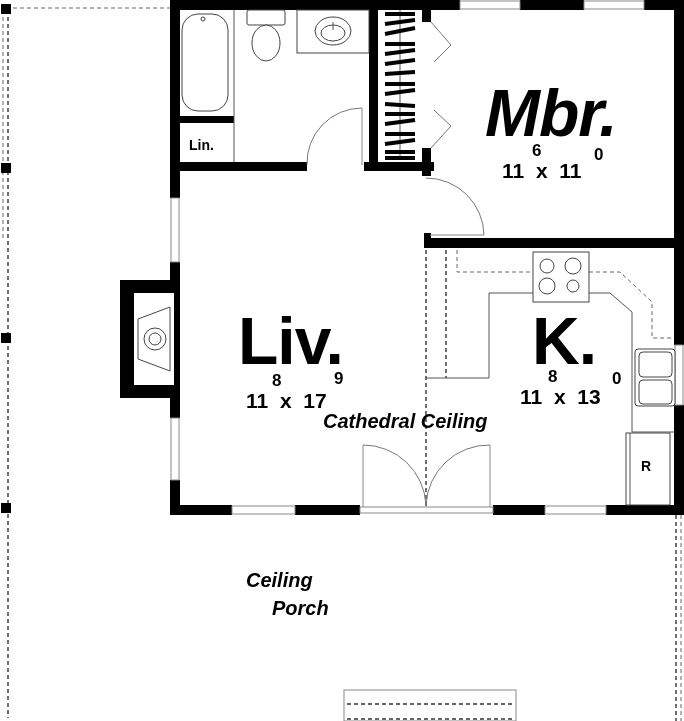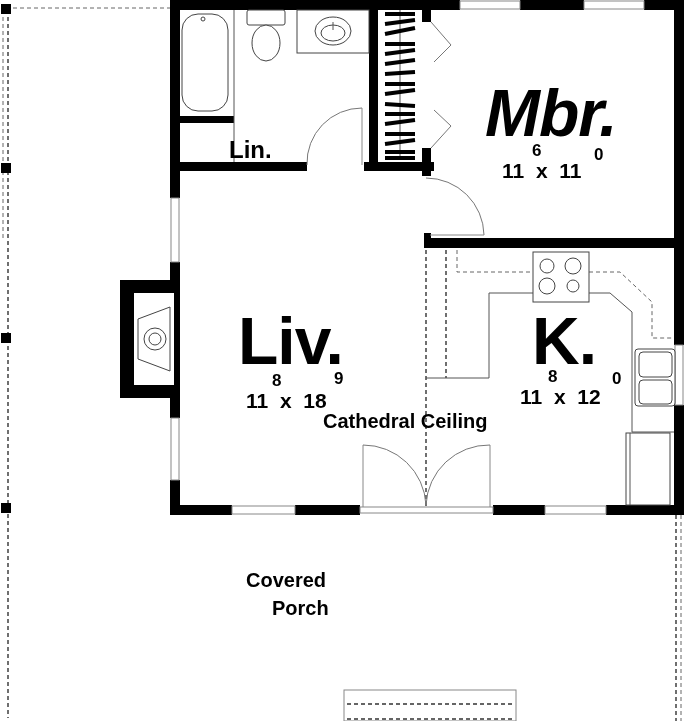--- a/index.html
+++ b/index.html
@@ -9,22 +9,22 @@
     .thin { fill: none; stroke: #555555; stroke-width: 1; }
     .fixture { fill: #ffffff; stroke: #444444; stroke-width: 1; }
     .dash { fill: none; stroke: #333333; stroke-width: 1.4; stroke-dasharray: 4 3; }
     .dash-light { fill: none; stroke: #666666; stroke-width: 1; stroke-dasharray: 4 3; }
     .window { fill: #ffffff; stroke: #888888; stroke-width: 1; }
     .swing { fill: none; stroke: #777777; stroke-width: 1; }
     .lbl { position: absolute; font-family: "Liberation Sans", sans-serif; color: #000; white-space: nowrap; line-height: 1; }
     .big { font-weight: bold; font-size: 66px; letter-spacing: -1px; }
     .dim { font-weight: bold; font-size: 21px; }
     .sup { font-weight: bold; font-size: 17px; position: absolute; }
-    .med { font-weight: bold; font-size: 20px; }
-    .small { font-weight: bold; font-size: 24px; margin-left: 40px; }
+    .med { font-weight: bold; font-size: 20px; font-style: italic; }
+    .small { font-weight: bold; font-size: 14px; }
   </style>
 </head>
 <body>
 
 <svg id="plan" viewBox="0 0 684 721" xmlns="http://www.w3.org/2000/svg">
 
   <g>
     <line class="dash-light" x1="6" y1="8" x2="172" y2="8"></line>
     <line class="dash" x1="8" y1="10" x2="8" y2="718"></line>
     <line class="dash-light" x1="3" y1="10" x2="3" y2="240"></line>
@@ -187,28 +187,28 @@
 <div class="lbl dim" style="left:502px; top:160px;">
   <span>11</span><span class="sup" style="left:30px; top:-18px;">6</span>
   &nbsp;<span>x</span>&nbsp;
   <span>11</span><span class="sup" style="left:92px; top:-14px;">0</span>
 </div>
 
 <div class="lbl big" style="left:238px; top:308px;text-align:center;">Liv.</div>
 <div class="lbl dim" style="left:246px; top:390px;">
   <span>11</span><span class="sup" style="left:26px; top:-18px;">8</span>
   &nbsp;<span>x</span>&nbsp;
-  <span>18</span><span class="sup" style="left:88px; top:-20px;">9</span>
+  <span>17</span><span class="sup" style="left:88px; top:-20px;">9</span>
 </div>
 <div class="lbl med" style="left:323px; top:411px;">Cathedral Ceiling</div>
 
 <div class="lbl big" style="left:532px; top:308px;">K.</div>
 <div class="lbl dim" style="left:520px; top:386px;">
   <span>11</span><span class="sup" style="left:28px; top:-18px;">8</span>
   &nbsp;<span>x</span>&nbsp;
-  <span>12</span><span class="sup" style="left:92px; top:-16px;">0</span>
+  <span>13</span><span class="sup" style="left:92px; top:-16px;">0</span>
 </div>
 
 <div class="lbl small" style="left:189px; top:138px;">Lin.</div>
 <div class="lbl small" style="left:641px; top:459px;">R</div>
 
-<div class="lbl med" style="left:246px; top:570px;">Covered</div>
+<div class="lbl med" style="left:246px; top:570px;">Ceiling</div>
 <div class="lbl med" style="left:272px; top:598px;">Porch</div>
 
 </body></html>

